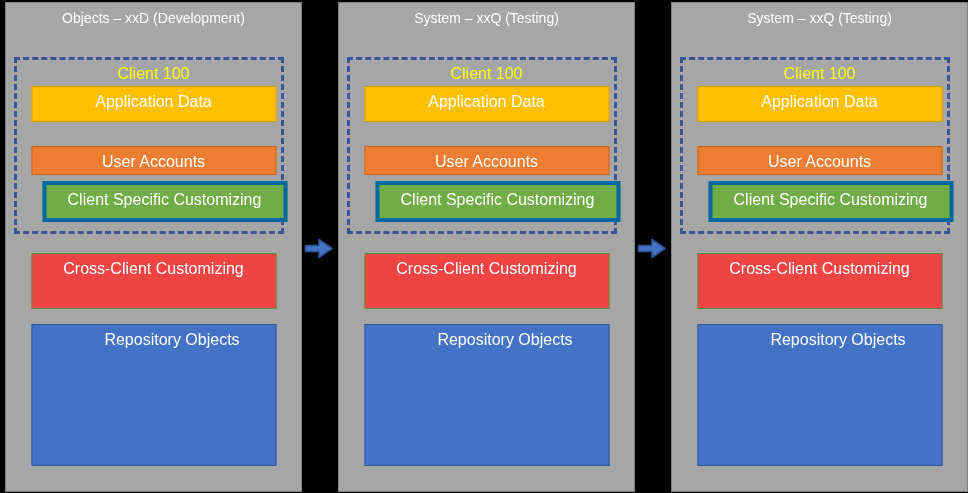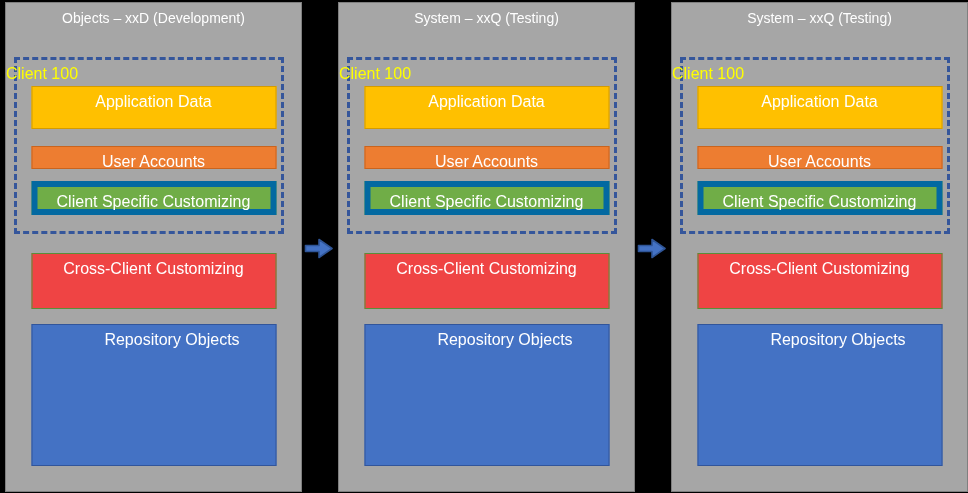--- a/index.html
+++ b/index.html
@@ -43,40 +43,41 @@
     top: 54px;
     height: 177px;
     border: 3px dashed #35569B;
     box-sizing: border-box;
   }
   .client-label {
     position: absolute;
     top: 61px;
     left: 0;
     width: 100%;
+    text-align: center;
     color: #FFFF00;
     font-size: 16px;
     line-height: 20px;
   }
 
   .box {
     position: absolute;
     left: 50%;
     transform: translateX(-50%);
     width: 245px;
     box-sizing: border-box;
     text-align: center;
     color: #FFFFFF;
     font-size: 16px;
     line-height: 20px;
     padding-top: 5px;
   }
-  .box.app   { top: 83px;  height: 43px;  background: #FFC000; border: 1px solid #D49B00; }
-  .box.user  { top: 143px; height: 23px;  background: #ED7D31; border: 1px solid #C9641E; }
-  .box.cspec { top: 178px; height: 34px;  background: #70AD47; border: 6px solid #0369a1; }
+  .box.app   { top: 83px;  height: 36px;  background: #FFC000; border: 1px solid #D49B00; }
+  .box.user  { top: 143px; height: 29px;  background: #ED7D31; border: 1px solid #C9641E; }
+  .box.cspec { top: 178px; height: 41px;  background: #70AD47; border: 4px solid #0369a1; margin-left: 11px; }
   .box.cross { top: 250px; height: 56px;  background: #ef4444; border: 1px solid #5A8F39; }
   .box.repo  { top: 321px; height: 142px; background: #4472C4; border: 1px solid #31559B; padding-left: 37px; }
 
   .arrow {
     position: absolute;
     top: 236px;
     width: 30px;
     height: 25px;
   }
   .arrow.a0 { left: 304px; }

